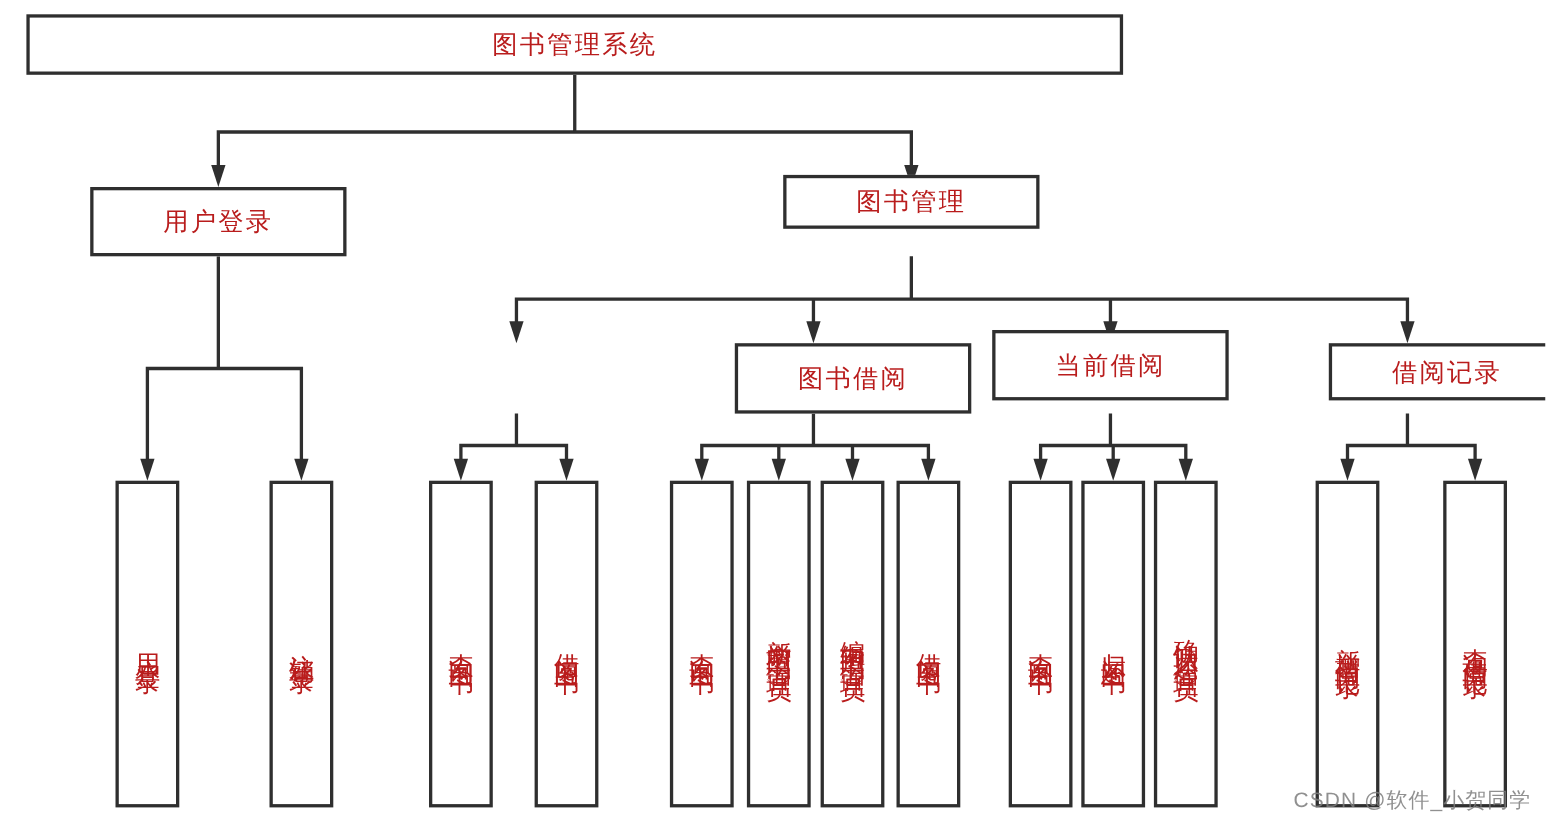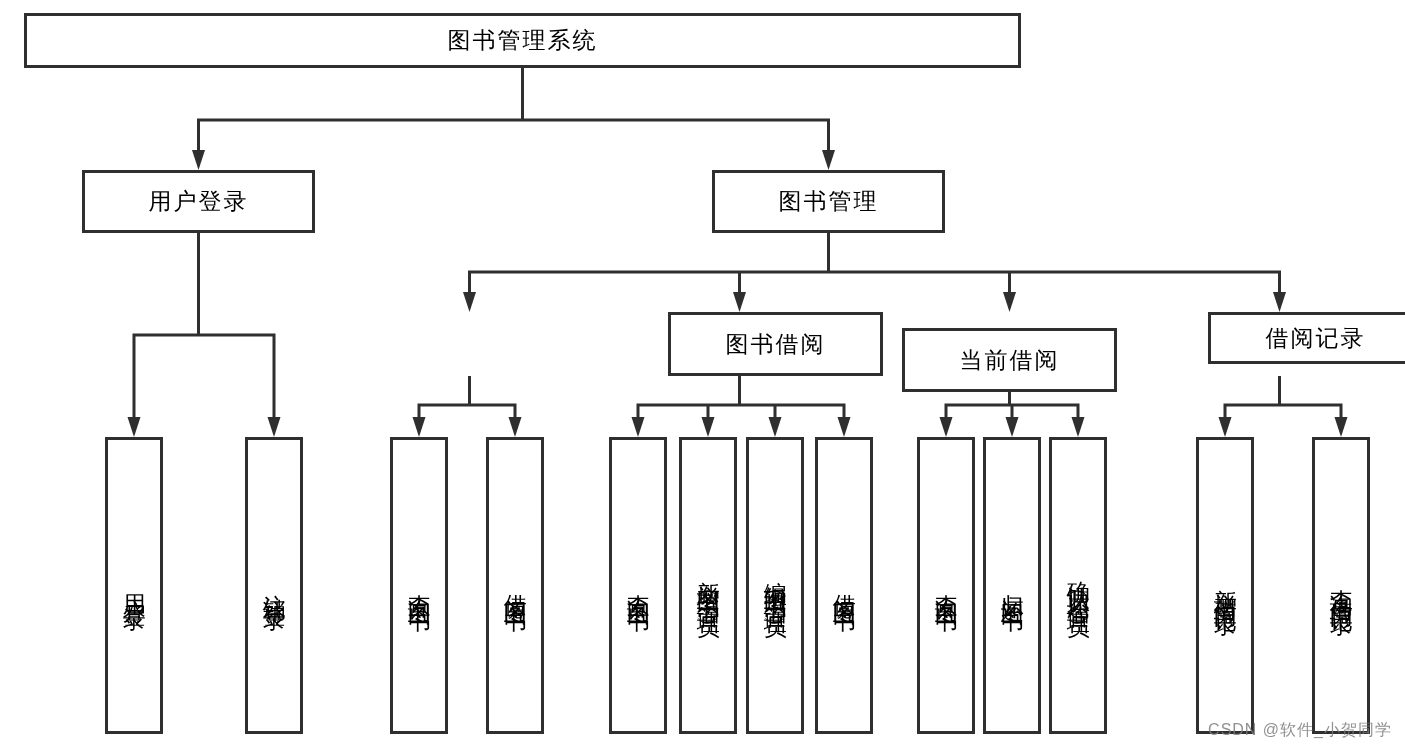--- a/index.html
+++ b/index.html
@@ -4,30 +4,30 @@
 <style>
   html,body{margin:0;padding:0;background:#ffffff;}
   .canvas{
     position:relative;width:1405px;height:747px;background:#ffffff;
     font-family:"Liberation Sans","DejaVu Sans",sans-serif;overflow:hidden;
   }
   svg.connectors{position:absolute;left:0;top:0;z-index:0;}
   .box{
     position:absolute;box-sizing:border-box;background:#ffffff;
     border:3px solid #2f2f2f;display:flex;align-items:center;justify-content:center;
-    color:#000000;z-index:1;
+    color:#b91c1c;z-index:1;
   }
   .h{font-size:23px;letter-spacing:2px;white-space:nowrap;}
   .v{
     writing-mode:vertical-rl;text-orientation:mixed;
     font-size:23px;letter-spacing:5px;line-height:1.1;
   }
   .watermark{
     position:absolute;right:13px;bottom:6px;z-index:2;
-    font-size:16px;letter-spacing:1px;color:rgba(125,125,125,0.85);white-space:nowrap;
+    font-size:19px;letter-spacing:1px;color:rgba(125,125,125,0.85);white-space:nowrap;
   }
 </style>
 </head>
 <body>
 
 <div class="canvas">
 
   <svg class="connectors" width="1405" height="747" viewBox="0 0 1405 747" fill="none" stroke="#2f2f2f" stroke-width="3">
 
     <g>
@@ -74,24 +74,24 @@
     <g>
       <path d="M1279.5 376 L1279.5 405 M1223.5 405 L1342.5 405 M1225 405 L1225 419 M1341 405 L1341 419"></path>
       <polygon points="1218.5 417, 1231.5 417, 1225 437" fill="#2f2f2f" stroke="none"></polygon>
       <polygon points="1334.5 417, 1347.5 417, 1341 437" fill="#2f2f2f" stroke="none"></polygon>
     </g>
   </svg>
 
   <div class="box h" style="left:24px;top:13px;width:997px;height:55px">图书管理系统</div>
 
   <div class="box h" style="left:82px;top:170px;width:233px;height:63px">用户登录</div>
-  <div class="box h" style="left:712px;top:170px;width:233px;height:63px">图书管理</div>
+  <div class="box h" style="left:712px;top:159px;width:233px;height:49px">图书管理</div>
 
   <div class="box h" style="left:668px;top:312px;width:215px;height:64px">图书借阅</div>
-  <div class="box h" style="left:902px;top:328px;width:215px;height:64px">当前借阅</div>
+  <div class="box h" style="left:902px;top:300px;width:215px;height:64px">当前借阅</div>
   <div class="box h" style="left:1208px;top:312px;width:215px;height:52px">借阅记录</div>
 
   <div class="box v" style="left:105px;top:437px;width:58px;height:297px">用户登录</div>
   <div class="box v" style="left:245px;top:437px;width:58px;height:297px">注销登录</div>
 
   <div class="box v" style="left:390px;top:437px;width:58px;height:297px">查询图书</div>
   <div class="box v" style="left:486px;top:437px;width:58px;height:297px">借阅图书</div>
 
   <div class="box v" style="left:609px;top:437px;width:58px;height:297px">查询图书</div>
   <div class="box v" style="left:679px;top:437px;width:58px;height:297px">新增图书（管理员）</div>

